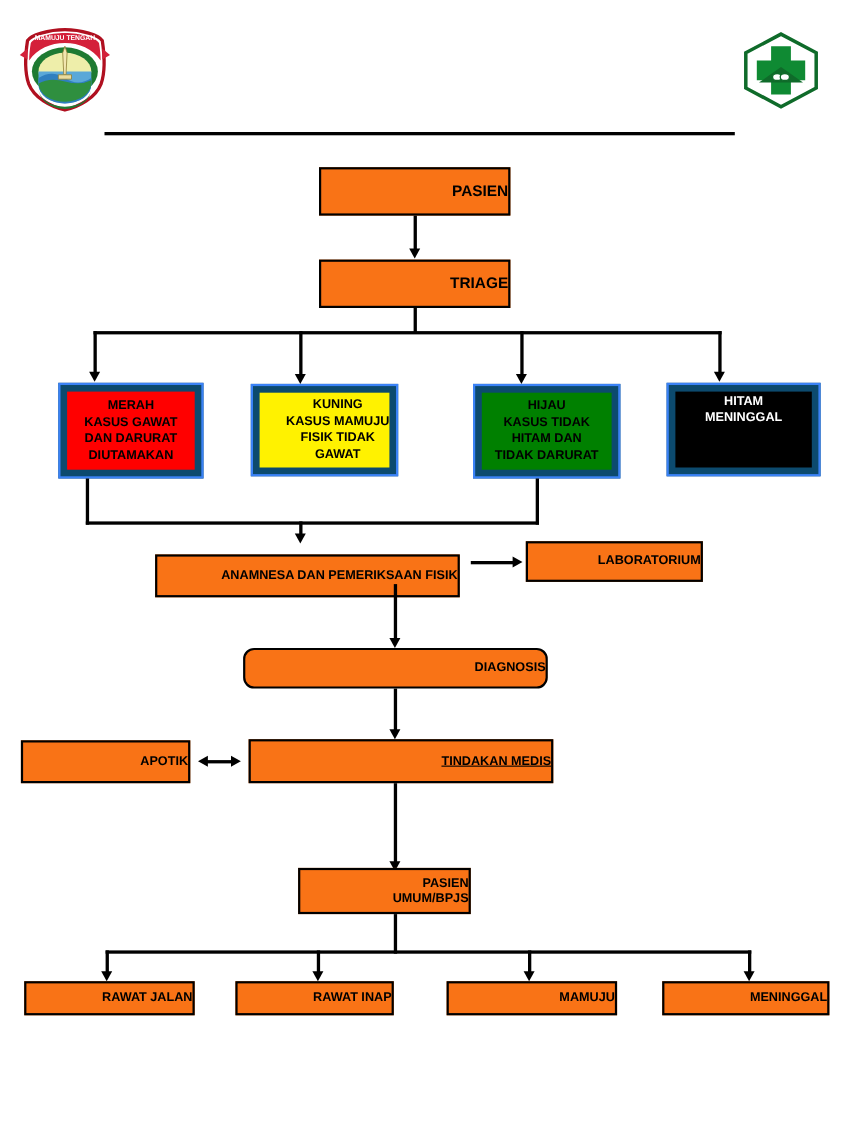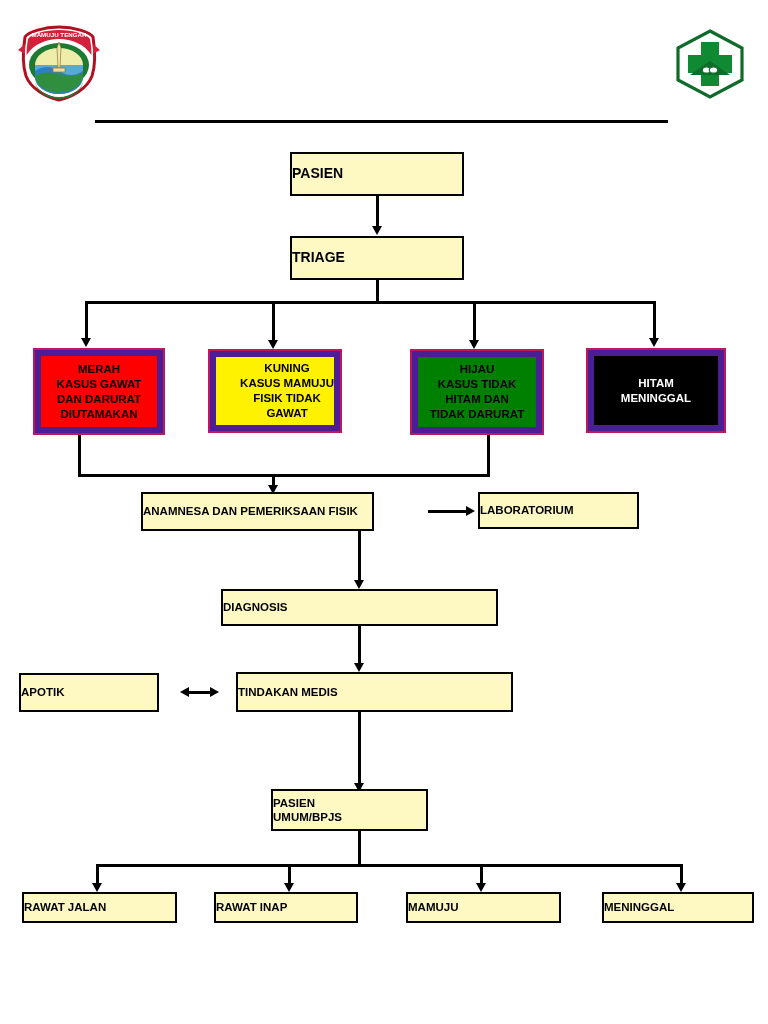--- a/index.html
+++ b/index.html
@@ -55,55 +55,56 @@
     top: 28px;
     width: 76px;
     height: 72px;
   }
 
   
   .node {
     position: absolute;
     box-sizing: border-box;
     border: 2px solid #000;
-    background: #fef9c3;
+    background: #f97316;
     display: flex;
     align-items: center;
     justify-content: center;
-    text-align: left;
+    text-align: right;
     font-weight: bold;
     color: #000;
     line-height: 1.25;
   }
   .node .lines { width: 100%; }
   .node .lines div { display: block; }
 
   
   .triage {
     position: absolute;
     box-sizing: border-box;
-    border: 2px solid #be185d;
-    background: #4c1d95;
+    border: 2px solid #3b82f6;
+    background: #0c4a6e;
     padding: 6px;
+    margin-left: 20px;
   }
   .triage .fill {
     width: 100%;
     height: 100%;
     box-sizing: border-box;
     display: flex;
     align-items: center;
     justify-content: center;
     text-align: center;
     font-weight: bold;
     font-size: 11.5px;
     line-height: 15px;
   }
   .triage.black-box .fill {
     align-items: flex-start;
-    padding-top: 20px;
+    padding-top: 2px;
   }
 
   
   .vline, .hline {
     position: absolute;
     background: #000;
   }
   .arrow-down {
     position: absolute;
     width: 0;
@@ -242,50 +243,50 @@
       </span>
     </div>
   </div>
 
   <div class="vline" style="left:78px; top:435px; width:3px; height:42px;"></div>
   <div class="vline" style="left:487px; top:435px; width:3px; height:42px;"></div>
   <div class="hline" style="left:78px; top:474px; width:412px; height:3px;"></div>
   <div class="vline" style="left:272px; top:474px; width:3px; height:15px;"></div>
   <div class="arrow-down" style="left:268px; top:485px;"></div>
 
-  <div class="node" style="left:141px; top:492px; width:233px; height:39px; font-size:11.5px;">
+  <div class="node" style="left:141px; top:504px; width:277px; height:39px; font-size:11.5px;">
     <span class="lines">ANAMNESA DAN PEMERIKSAAN FISIK</span>
   </div>
 
   <div class="hline" style="left:428px; top:510px; width:39px; height:3px;"></div>
   <div class="arrow-right" style="left:466px; top:506px;"></div>
 
   <div class="node" style="left:478px; top:492px; width:161px; height:37px; font-size:11.5px;">
     <span class="lines">LABORATORIUM</span>
   </div>
 
   <div class="vline" style="left:358px; top:531px; width:3px; height:50px;"></div>
   <div class="arrow-down" style="left:354px; top:580px;"></div>
 
-  <div class="node" style="left:221px; top:589px; width:277px; height:37px; font-size:11.5px;">
+  <div class="node" style="left:221px; top:589px; width:277px; height:37px; font-size:11.5px;border-radius:10px;">
     <span class="lines">DIAGNOSIS</span>
   </div>
 
   <div class="vline" style="left:358px; top:626px; width:3px; height:41px;"></div>
   <div class="arrow-down" style="left:354px; top:663px;"></div>
 
-  <div class="node" style="left:19px; top:673px; width:140px; height:39px; font-size:11.5px;">
+  <div class="node" style="left:19px; top:673px; width:154px; height:39px; font-size:11.5px;">
     <span class="lines">APOTIK</span>
   </div>
 
   <div class="arrow-left" style="left:180px; top:687px;"></div>
   <div class="hline" style="left:188px; top:691px; width:24px; height:3px;"></div>
   <div class="arrow-right" style="left:210px; top:687px;"></div>
 
-  <div class="node" style="left:236px; top:672px; width:277px; height:40px; font-size:11.5px;">
+  <div class="node" style="left:226px; top:672px; width:277px; height:40px; font-size:11.5px;text-decoration:underline;">
     <span class="lines">TINDAKAN MEDIS</span>
   </div>
 
   <div class="vline" style="left:358px; top:712px; width:3px; height:74px;"></div>
   <div class="arrow-down" style="left:354px; top:783px;"></div>
 
   <div class="node" style="left:271px; top:789px; width:157px; height:42px; font-size:11.5px;">
     <span class="lines">
       <div>PASIEN</div>
       <div>UMUM/BPJS</div>

